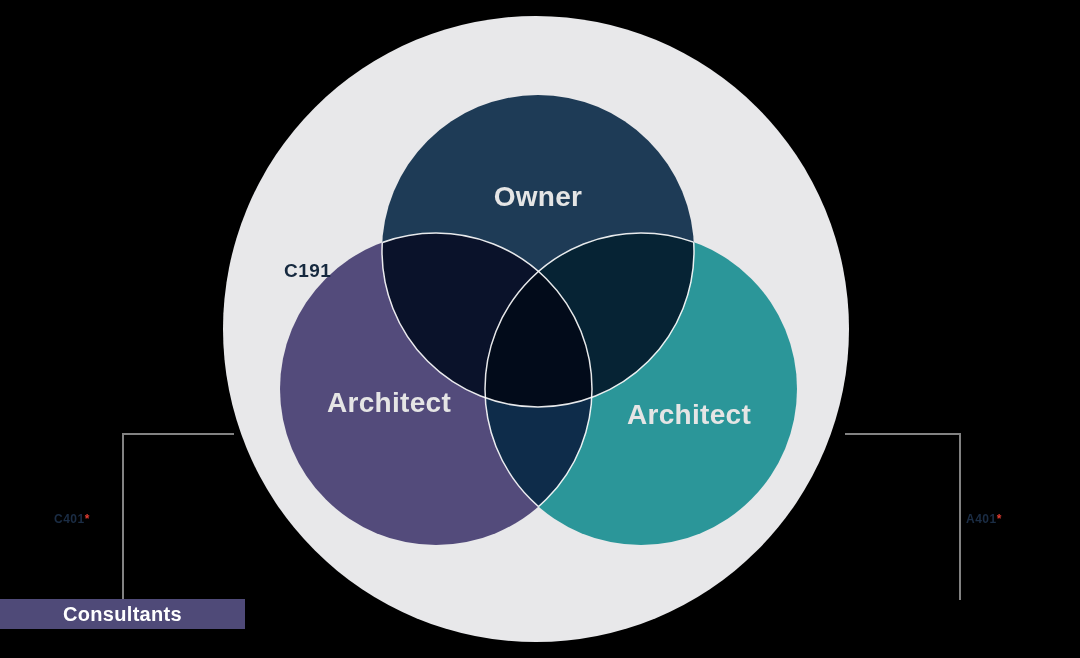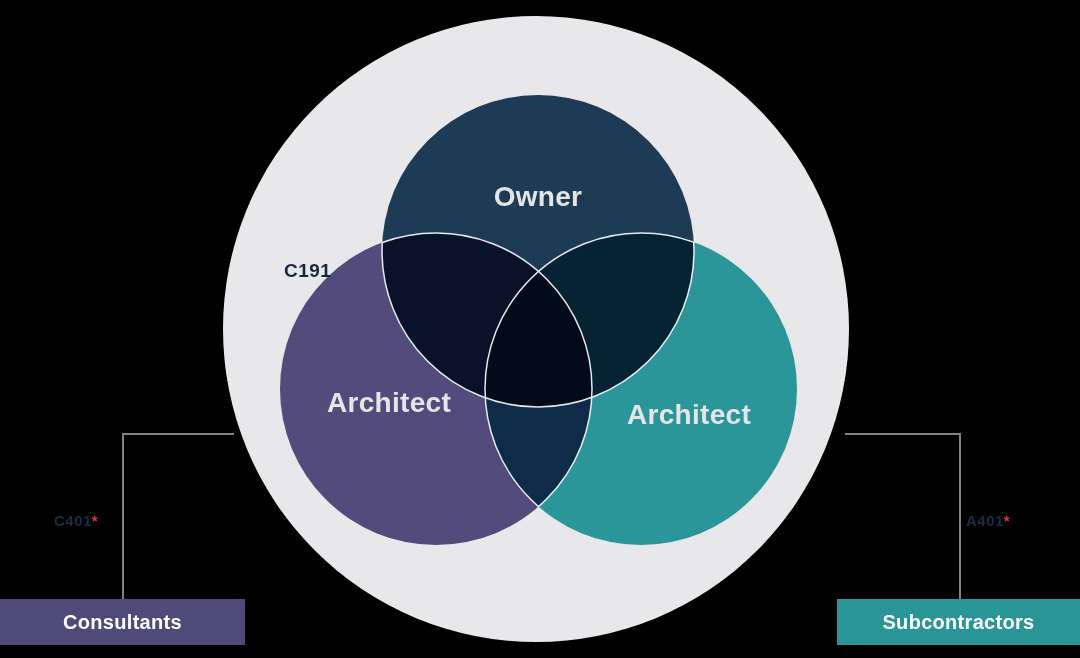--- a/index.html
+++ b/index.html
@@ -41,32 +41,32 @@
   .connector {
     position: absolute;
     background: #828282;
   }
   .line-left-h  { left: 122px; top: 433px; width: 112px; height: 2px; }
   .line-left-v  { left: 122px; top: 433px; width: 2px;  height: 167px; }
   .line-right-h { left: 845px; top: 433px; width: 116px; height: 2px; }
   .line-right-v { left: 959px; top: 433px; width: 2px;  height: 167px; }
   .code-label {
     position: absolute;
-    font-size: 15px;
+    font-size: 12px;
     font-weight: bold;
     letter-spacing: 0.5px;
     white-space: nowrap;
     text-align: right;
   }
   .code-left  { left: 54px;  top: 512px; }
   .code-right { left: 966px; top: 512px; }
   .callout-box {
     position: absolute;
     top: 599px;
-    height: 46px;
+    height: 30px;
     display: flex;
     align-items: center;
     justify-content: center;
   }
   .box-left  { left: 0;     width: 245px; }
   .box-right { left: 837px; width: 243px; }
   .callout-box span {
     color: #ffffff;
     font-size: 20px;
     font-weight: bold;
@@ -135,17 +135,14 @@
   </div>
 
   <div class="code-label code-right">
     <span style="color: rgb(27, 45, 69);">A401</span><span style="color: rgb(224, 60, 49);">*</span>
   </div>
 
   <div class="callout-box box-left" style="background-color: rgb(79, 74, 120);">
     <span>Consultants</span>
   </div>
 
-  <div class="callout-box box-right" style="background-color: rgb(42, 149, 151);">
-    <span>Subcontractors</span>
-  </div>
 
 </div>
 
 </body></html>

